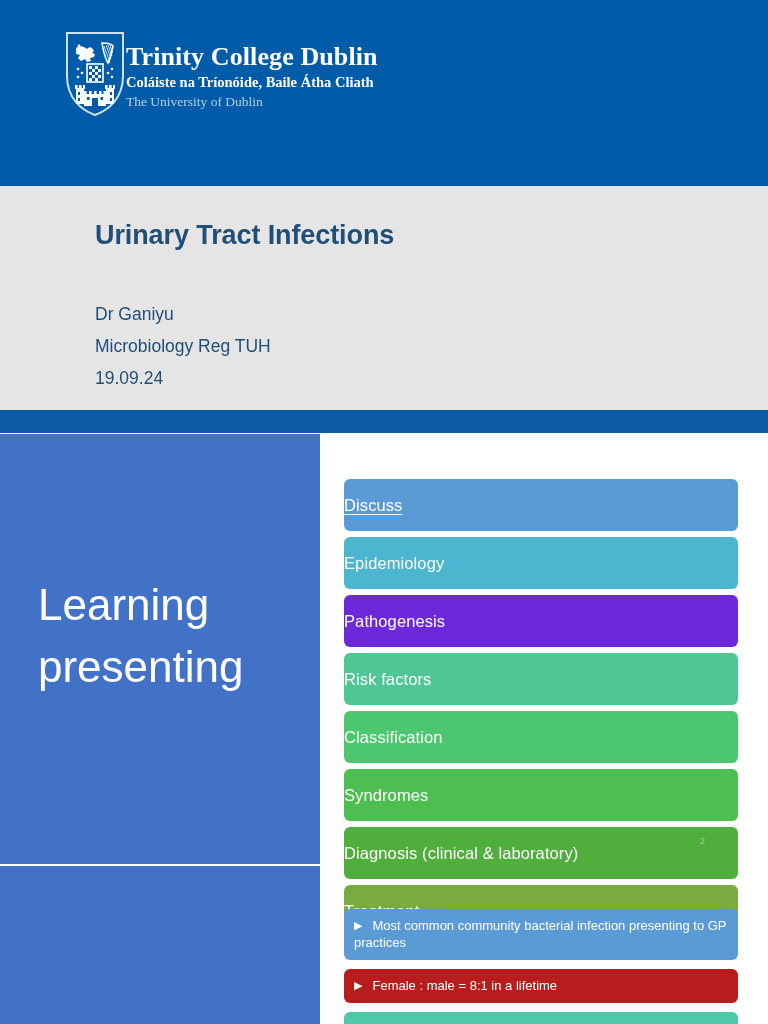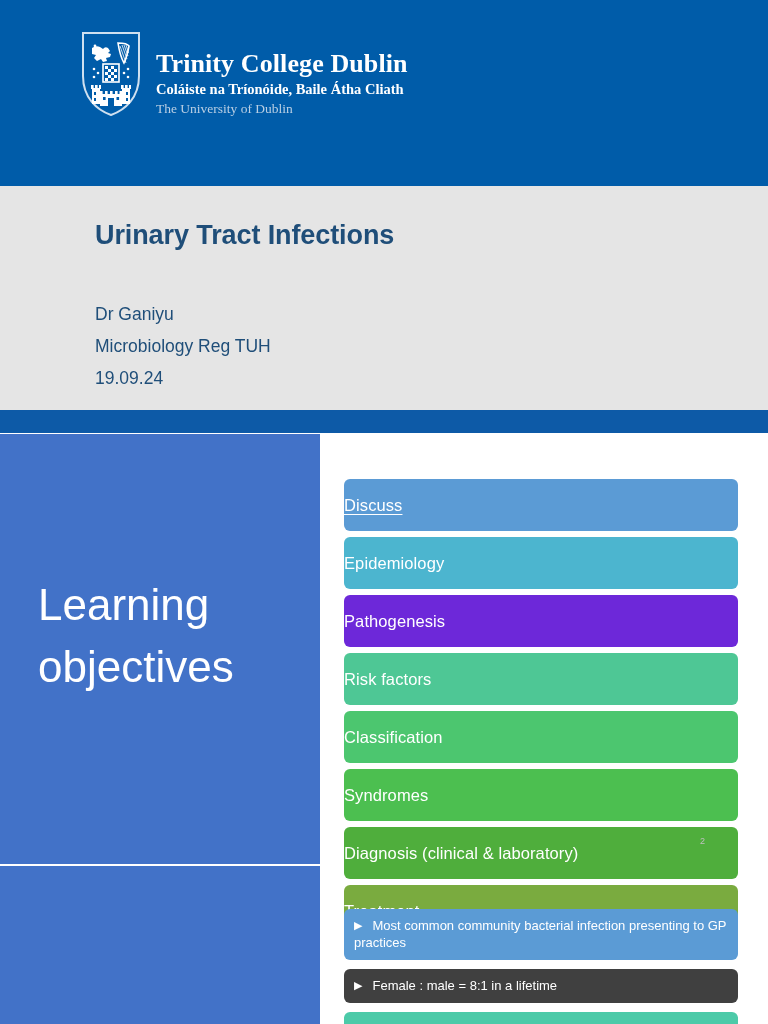--- a/index.html
+++ b/index.html
@@ -11,22 +11,22 @@
     overflow: hidden;
   }
   .page { position: relative; width: 768px; height: 1024px; background:#fff; }
 
   
   .header-band {
     position: absolute; left:0; top:0; width:768px; height:186px;
     background:#005ca9;
   }
   .logo-block {
-    position:absolute; left:80px; top:30px;
-    display:flex; align-items:flex-end; gap:14px;
+    position:absolute; left:64px; top:30px;
+    display:flex; align-items:center; 
   }
   .crest { width:62px; height:88px; display:block; }
   .logo-text { padding-top:6px; }
   .logo-title {
     font-family:"Liberation Serif","DejaVu Serif",serif;
     font-weight:700; font-size:26px; color:#ffffff;
     letter-spacing:0.1px; line-height:1.05; white-space:nowrap;
   }
   .logo-sub {
     font-family:"Liberation Serif","DejaVu Serif",serif;
@@ -183,21 +183,21 @@
       <div>Microbiology Reg TUH</div>
       <div>19.09.24</div>
     </div>
   </div>
 
   <div class="divider-strip"></div>
 
   <div class="left-panel">
     <div class="panel-heading">
       <div>Learning</div>
-      <div>objectives</div>
+      <div>presenting</div>
     </div>
   </div>
 
   <div class="bars">
       <div class="bar" style="background: rgb(91, 155, 213);">
         <span class="underlined">Discuss</span>
       </div>
       <div class="bar" style="background: rgb(76, 181, 207);">
         <span>Epidemiology</span>
       </div>
@@ -220,17 +220,17 @@
         <span>Treatment</span>
       </div>
     </div>
 
   <div class="slide-number">2</div>
 
   <div class="left-panel-2"></div>
 
   <div class="facts">
       <div class="fact" style="background: rgb(91, 155, 213);"><span class="bullet">▶</span><span>Most common community bacterial infection presenting to GP practices</span></div>
-      <div class="fact" style="background: #404040;"><span class="bullet">▶</span><span>Female : male = 8:1 in a lifetime</span></div>
+      <div class="fact" style="background: #b91c1c;"><span class="bullet">▶</span><span>Female : male = 8:1 in a lifetime</span></div>
       <div class="fact" style="background: rgb(76, 202, 168);"><span class="bullet">▶</span><span>Approx 50-60% of women report at least one UTI in their</span></div>
     </div>
 
 </div>
 
 </body></html>

